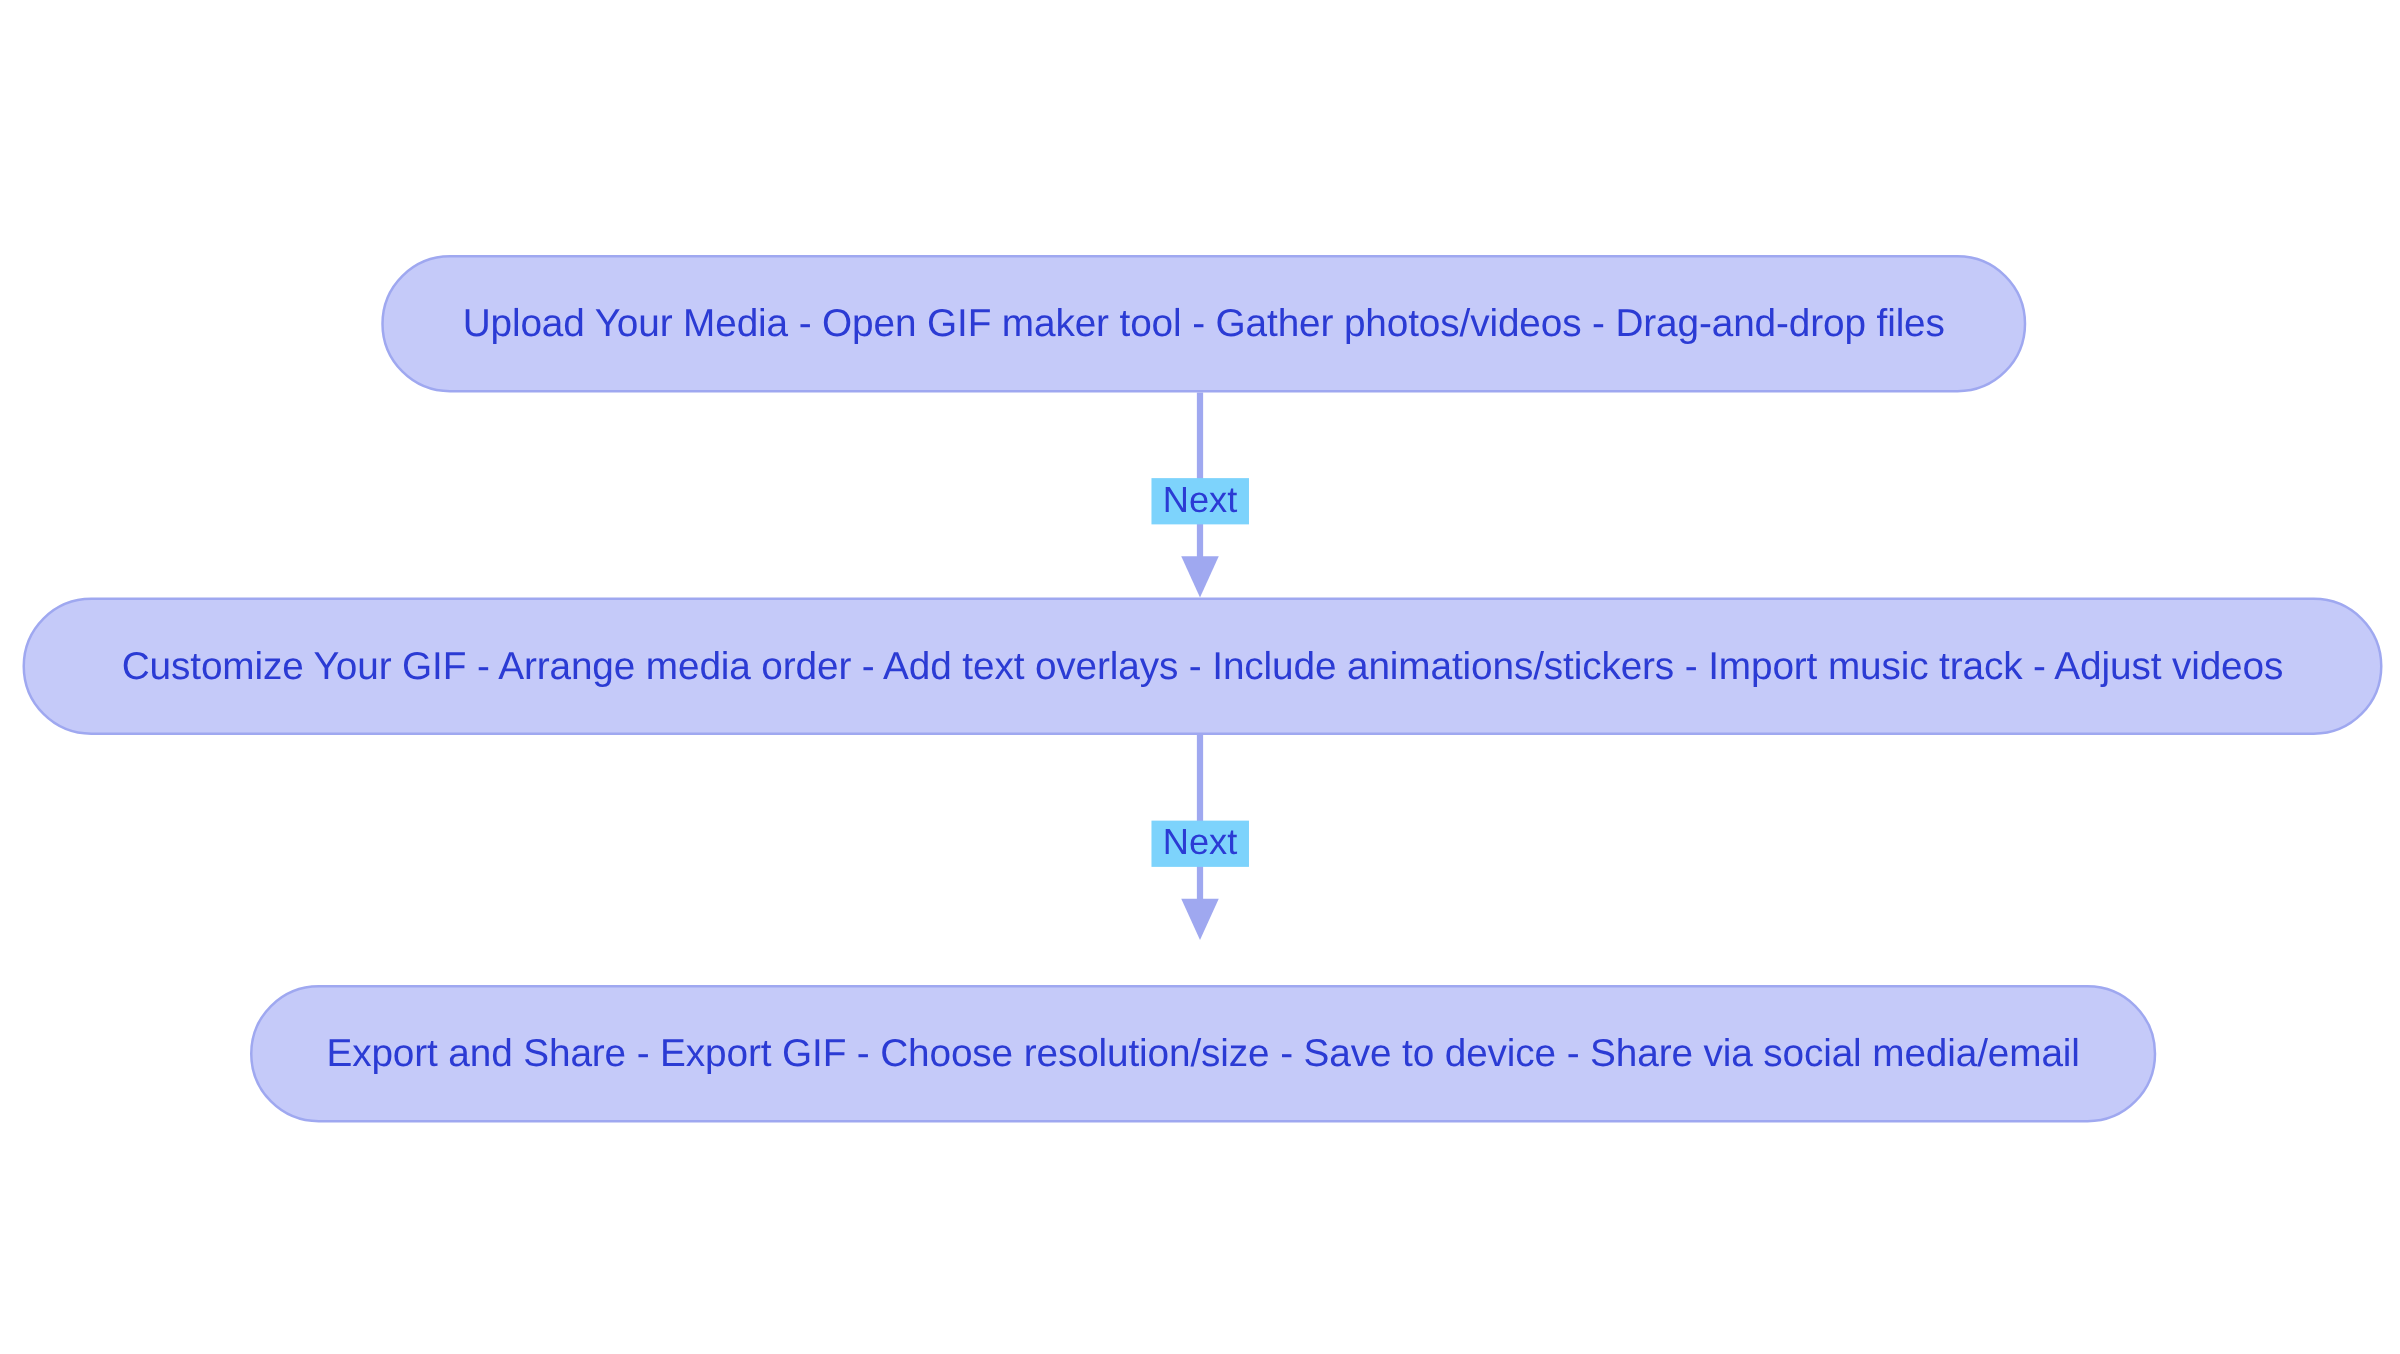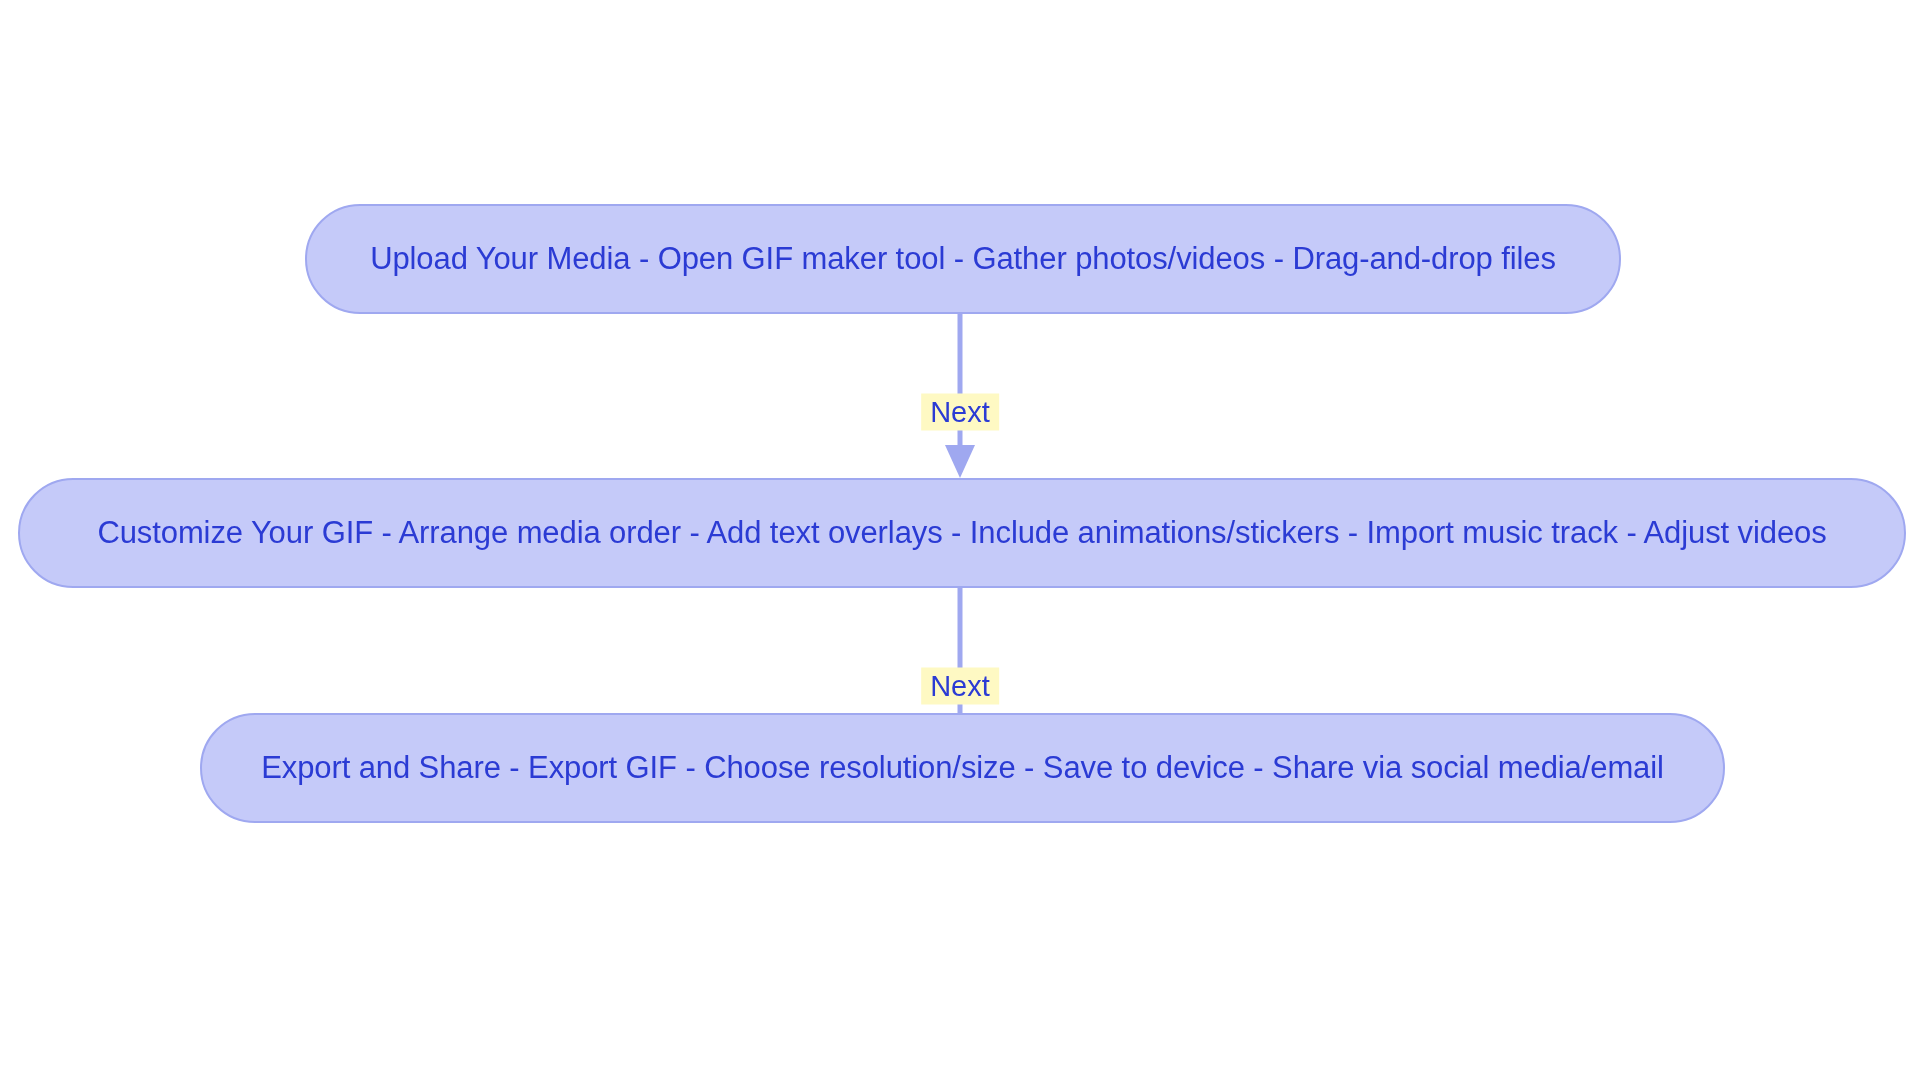--- a/index.html
+++ b/index.html
@@ -38,21 +38,21 @@
     font-family: "Liberation Sans", sans-serif;
     font-size: 31px;
     font-weight: 400;
     line-height: 1.1;
     white-space: nowrap;
     letter-spacing: -0.1px;
   }
 
   #node-0 { left: 305px;  top: 204px; width: 1316px; }
   #node-1 { left: 18px;   top: 478px; width: 1888px; }
-  #node-2 { left: 200px;  top: 713px; width: 1525px; }
+  #node-2 { left: 200px;  top: 788px; width: 1525px; }
 
   
   .edge {
     position: absolute;
     left: 0;
     top: 0;
     width: 1920px;
     height: 1083px;
     pointer-events: none;
   }
@@ -63,25 +63,24 @@
   }
   .edge-head {
     fill: #9fa8f0;
   }
   .edge-label {
     position: absolute;
     color: #2b3bd4;
     font-family: "Liberation Sans", sans-serif;
     font-size: 29px;
     font-weight: 400;
-    background: #fef9c3;
+    background: #7dd3fc;
     padding: 2px 9px;
     white-space: nowrap;
     transform: translate(-50%, -50%);
-    margin-top: 11px;
   }
   #edge-label-0 { left: 960px; top: 401px; }
   #edge-label-1 { left: 960px; top: 675px; }
 </style>
 </head>
 <body>
 
 <div id="flowchart">
 
   <svg class="edge" viewBox="0 0 1920 1083" xmlns="http://www.w3.org/2000/svg">

